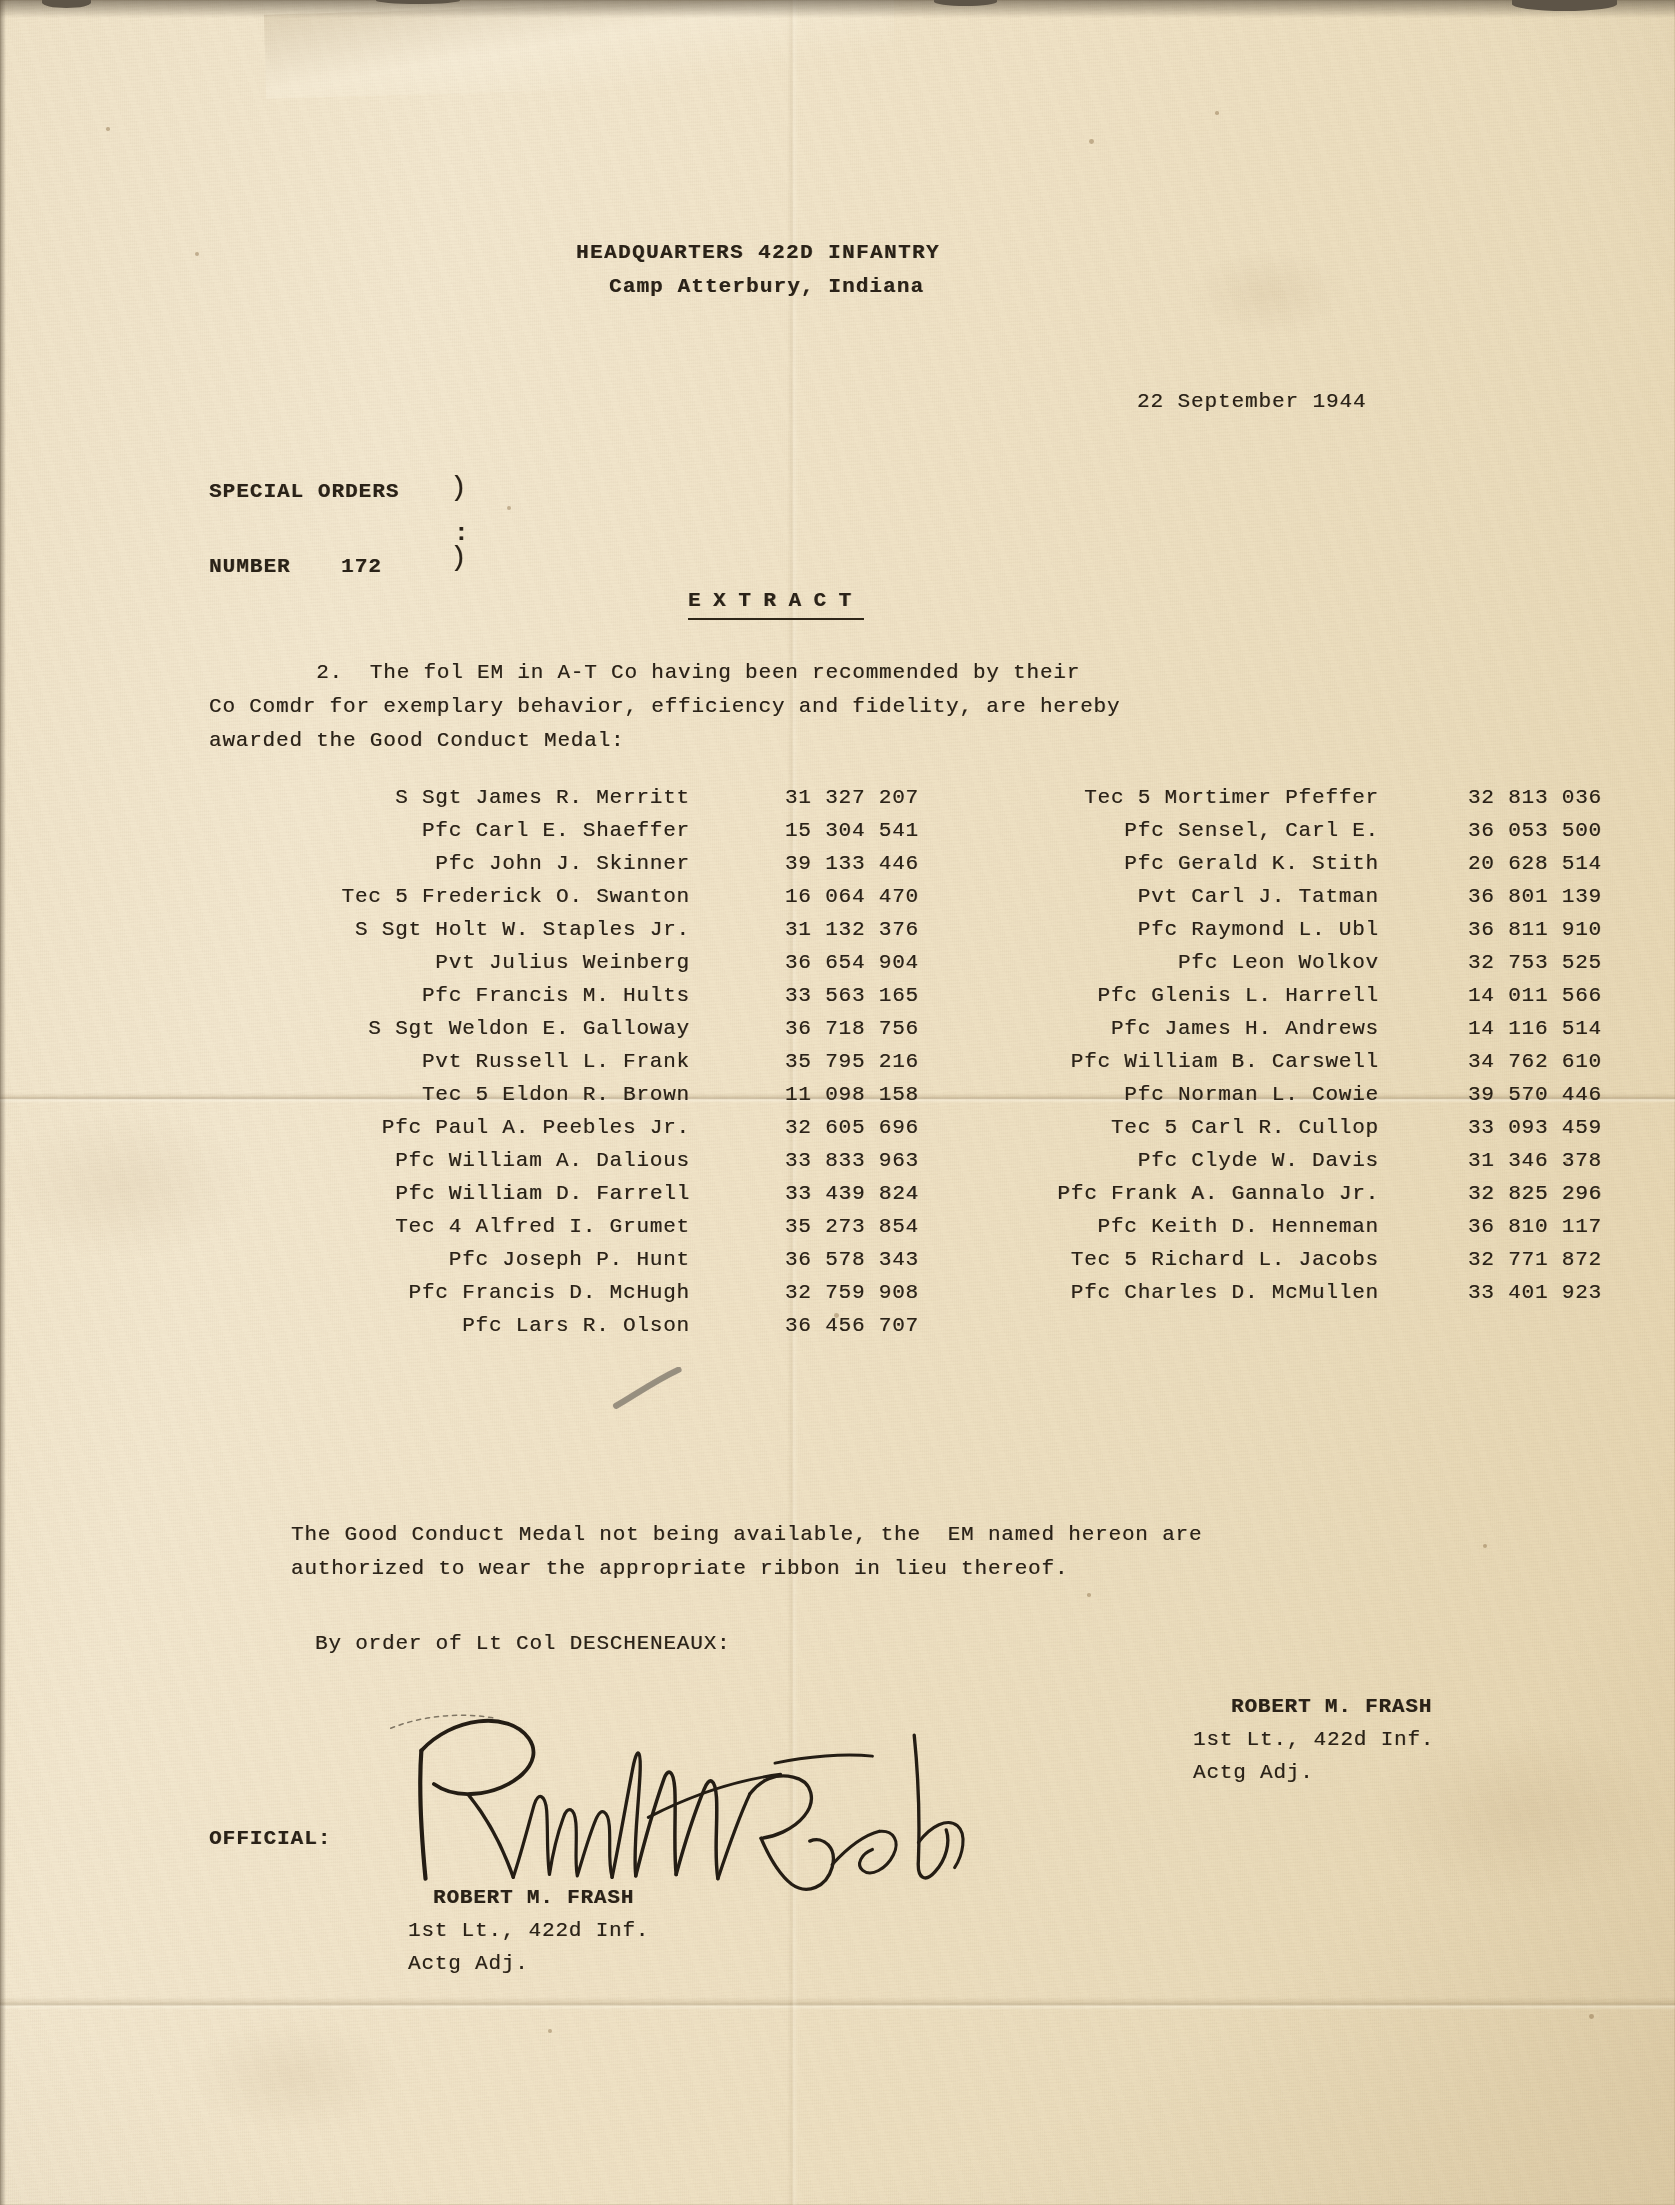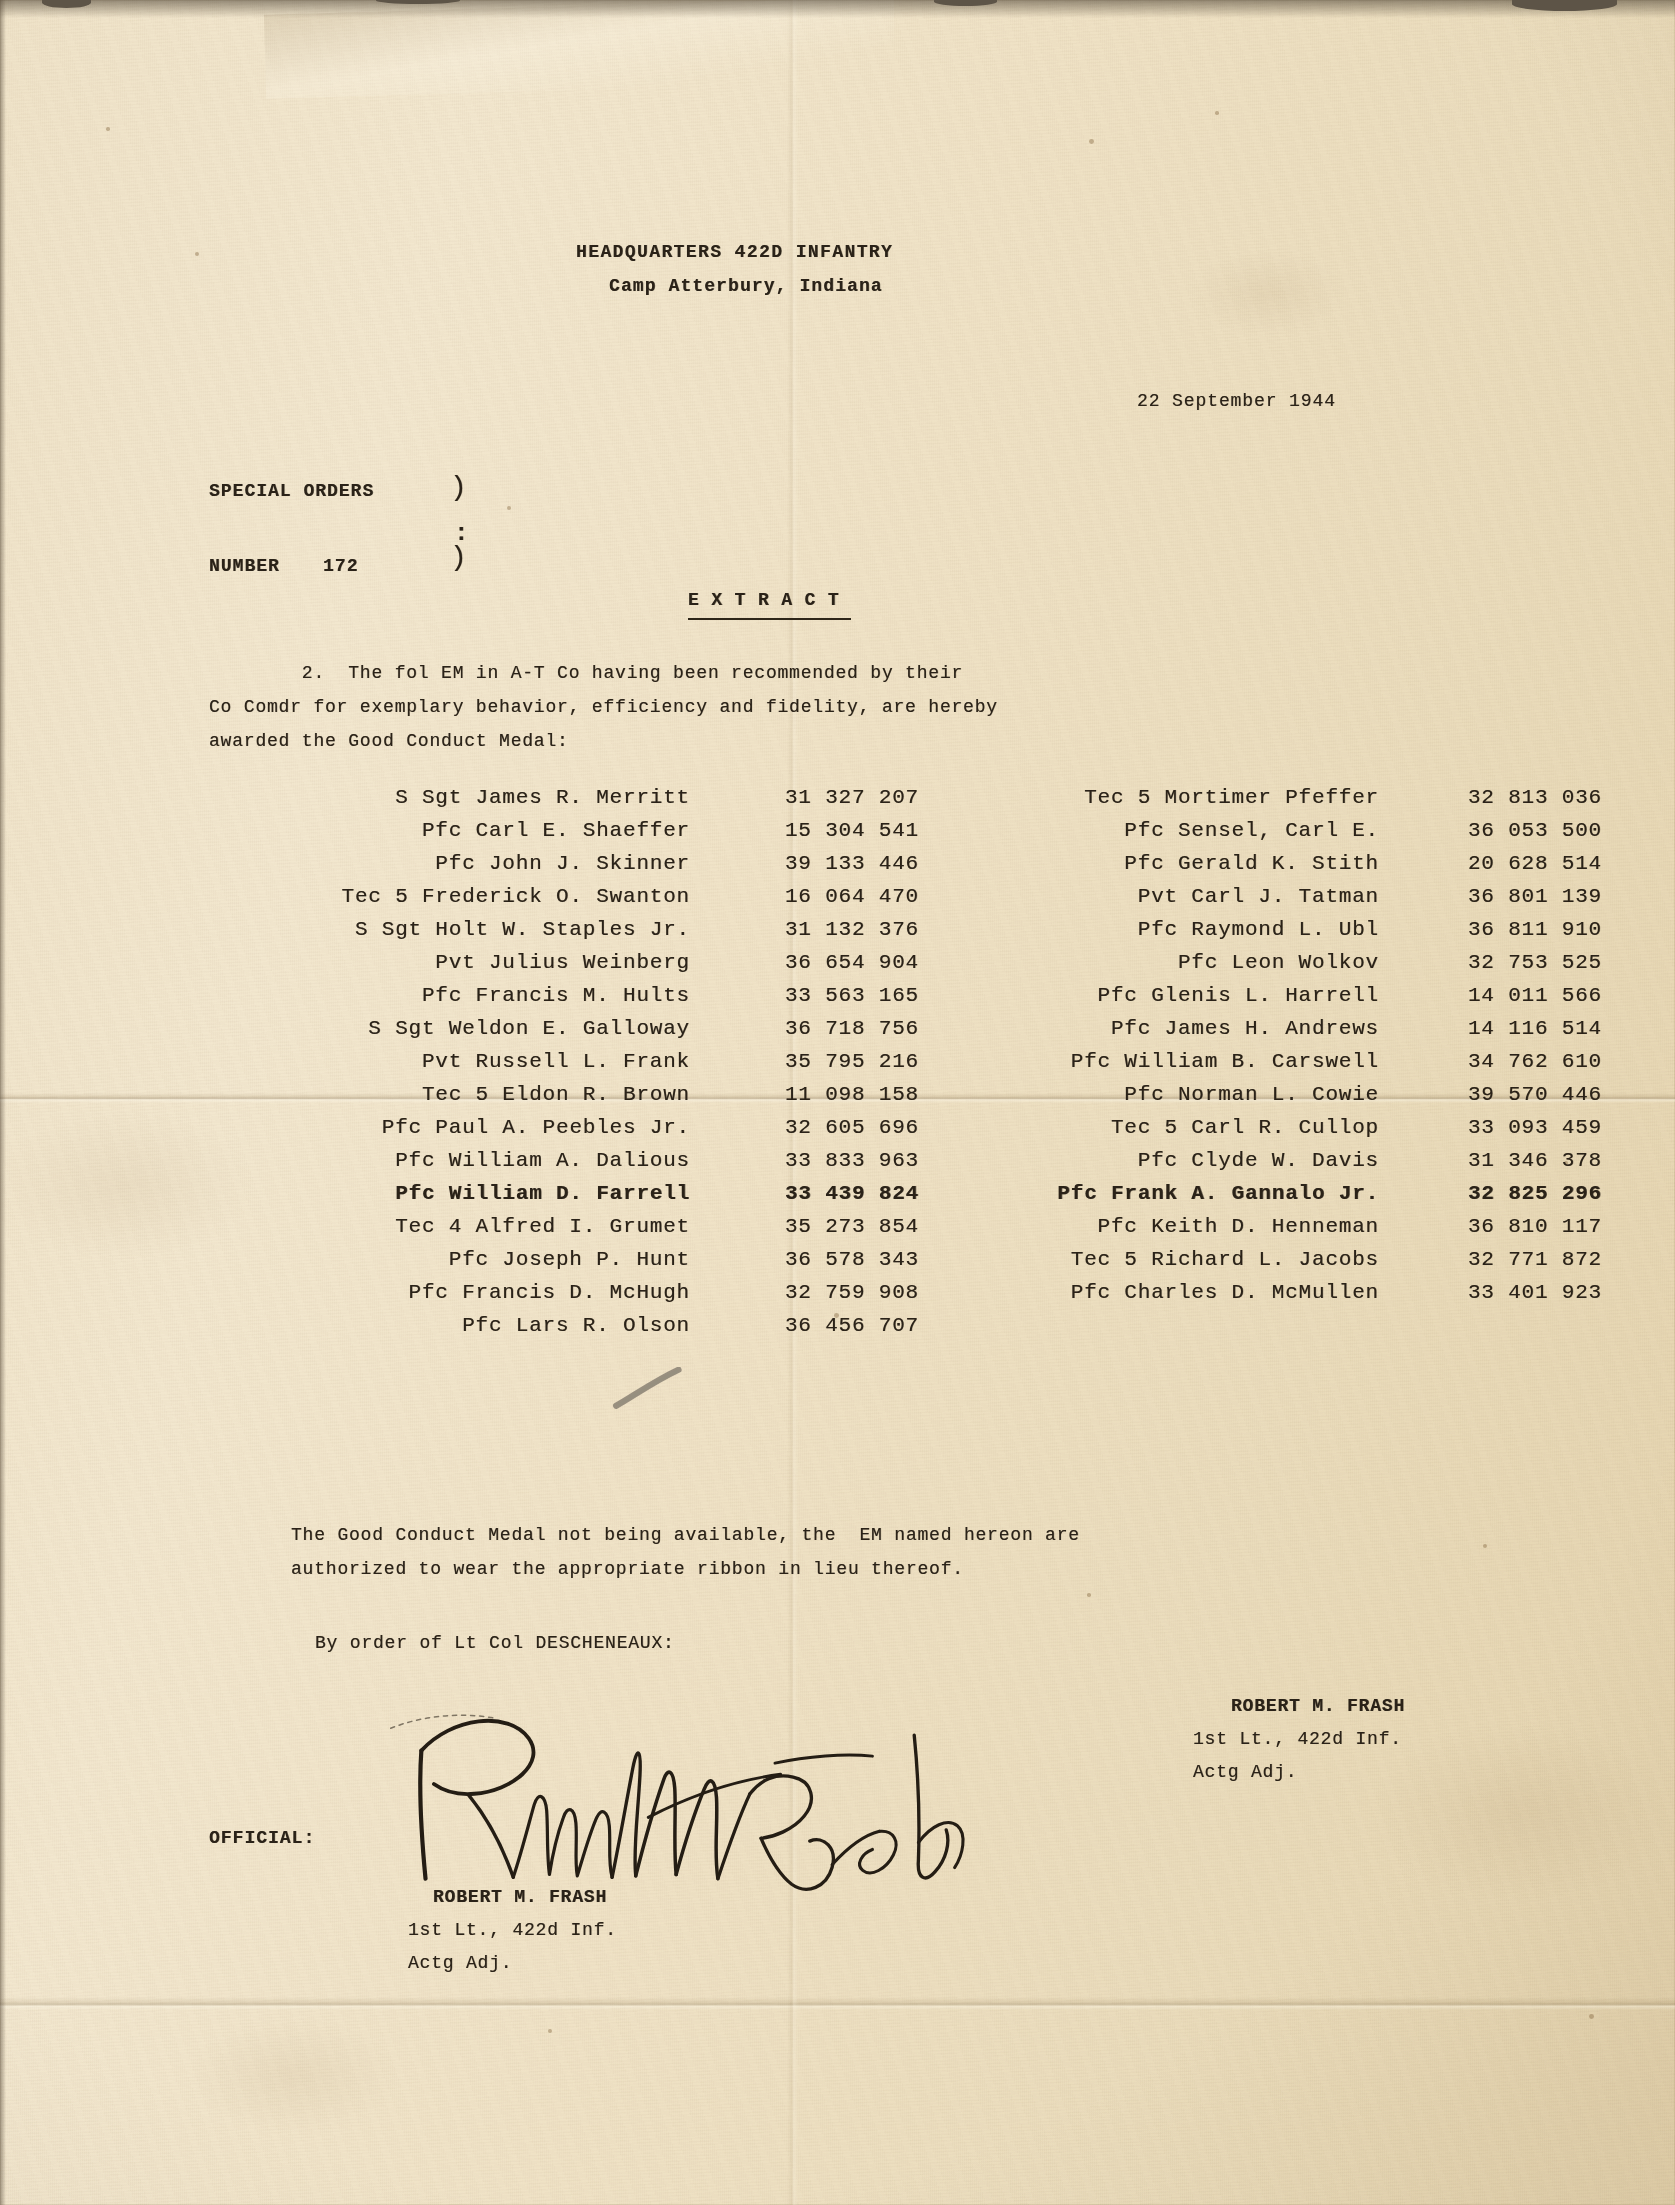--- a/index.html
+++ b/index.html
@@ -99,21 +99,21 @@
     position: absolute; top: 0; bottom: 0; left: 0; width: 6.3px;
     background: linear-gradient(90deg, rgba(86,74,58,.50), rgba(86,74,58,0));
     pointer-events: none;
   }
 
   
   .tw {
     position: absolute;
     color: #2a2218;
     font-family: "Liberation Mono", "DejaVu Sans Mono", monospace;
-    font-size: 18px;
+    font-size: 21px;
     letter-spacing: 0.8px;
     white-space: pre;
     text-shadow: 0.4px 0.3px 0 rgba(54,44,30,.40), -0.3px 0 0 rgba(54,44,30,.18);
     line-height: 33px;
   }
   .tw.bolder { font-weight: 700; text-shadow: 0.5px 0.3px 0 rgba(42,34,22,.55); }
 
   
   #hdr-line1 { left: 576px; top: 236px; letter-spacing: 1.4px; }
   #hdr-line2 { left: 609px; top: 270px; letter-spacing: 1.1px; }
@@ -151,21 +151,21 @@
     font-family: "Liberation Mono", "DejaVu Sans Mono", monospace;
     font-size: 21px;
     letter-spacing: 0.8px;
     white-space: pre;
     text-shadow: 0.4px 0.3px 0 rgba(54,44,30,.40), -0.3px 0 0 rgba(54,44,30,.18);
   }
   .c-name-l  { width: 481px; }
   .c-num-l   { width: 229px; }
   .c-name-r  { width: 460px; }
   .c-num-r   { width: 223px; }
-  .roster-row.emph .cell { font-weight: 700; text-shadow: 0.6px 0.3px 0 rgba(38,30,20,.58); }
+  .roster-row.emph .cell { font-weight: 400; text-shadow: 0.6px 0.3px 0 rgba(38,30,20,.58); }
 
   
   #sig-right { position: absolute; left: 1193px; top: 1690px; }
   #sig-right .tw { position: static; display: block; }
   #sig-right .nm { margin-left: 38px; }
 
   #official-label { left: 209px; top: 1822px; letter-spacing: 1px; }
   #sig-left { position: absolute; left: 433px; top: 1881px; }
   #sig-left .tw { position: static; display: block; }
 

